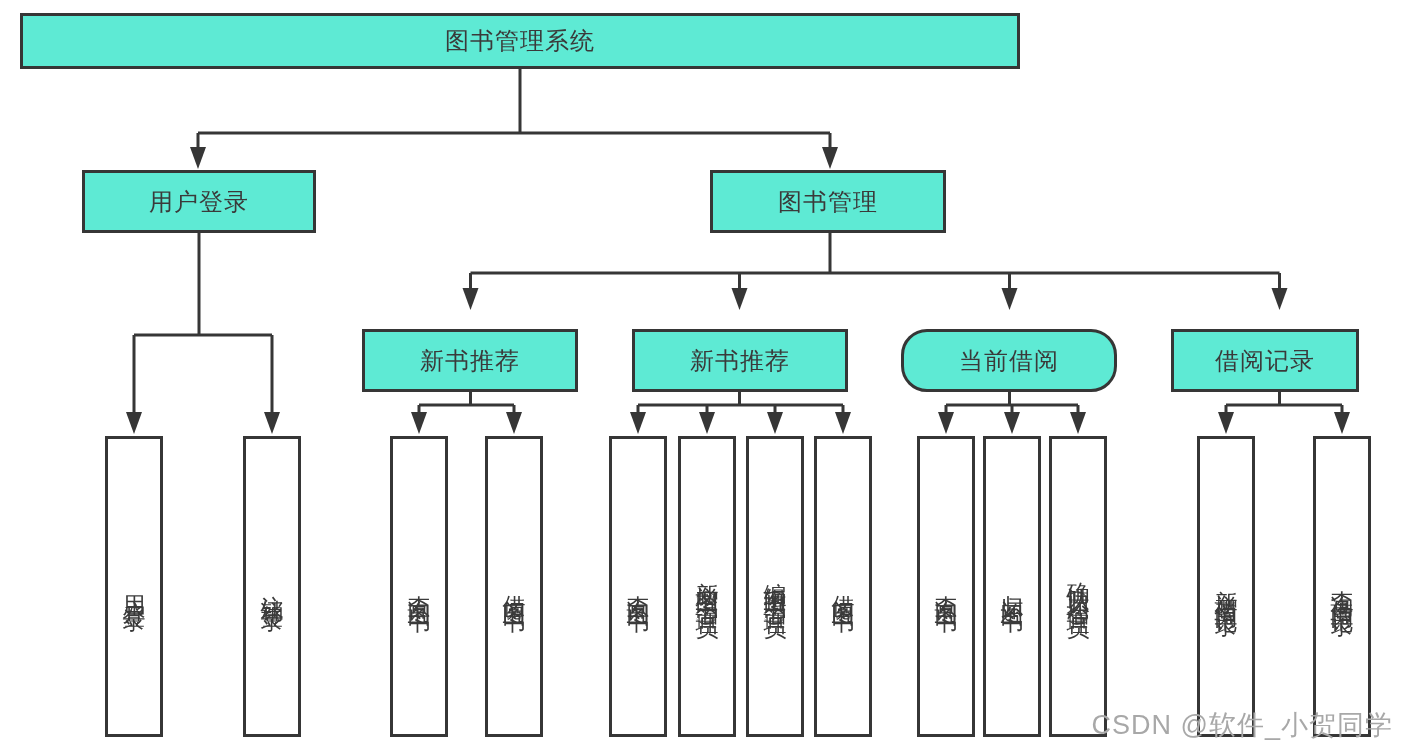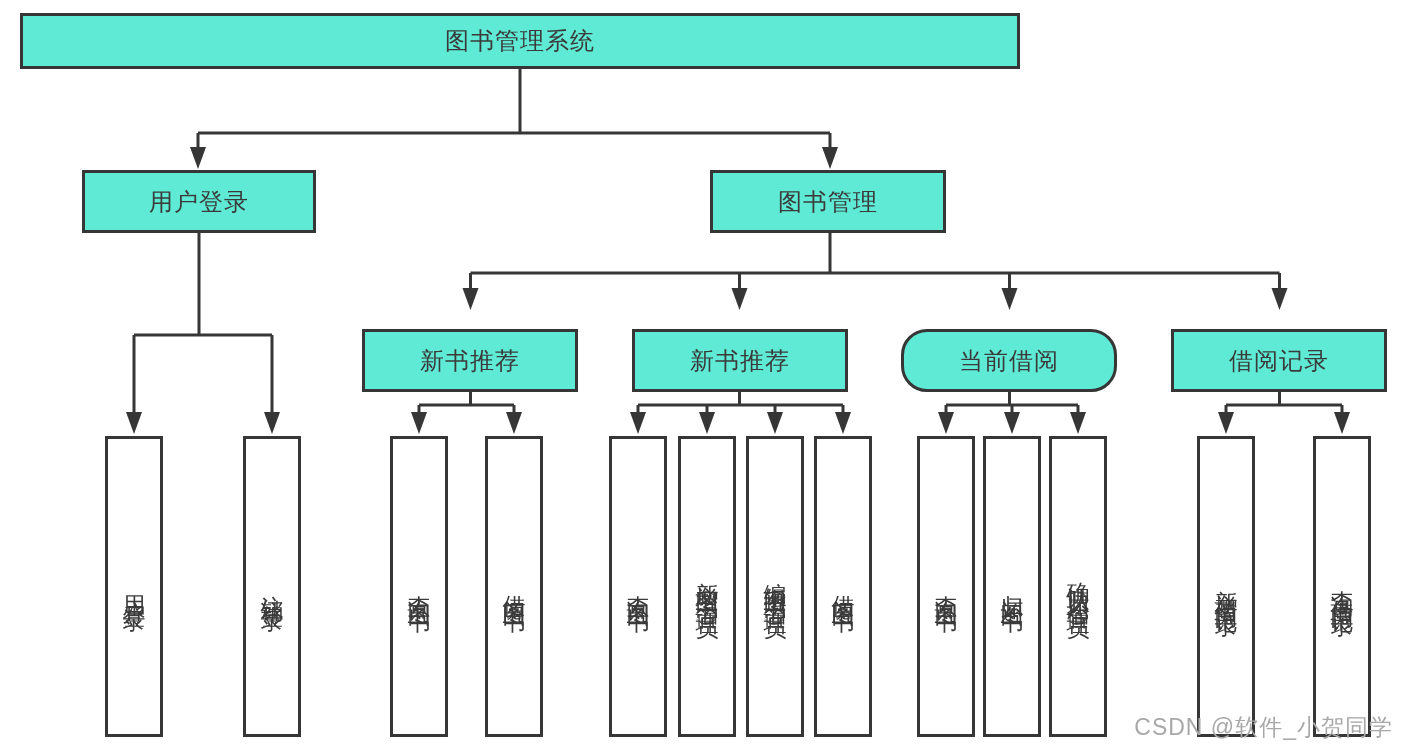--- a/index.html
+++ b/index.html
@@ -49,21 +49,21 @@
     writing-mode:vertical-rl;
     text-orientation:mixed;
     letter-spacing:5px;
     line-height:1;
     max-height:290px;
   }
   .watermark{
     position:absolute;
     right:12px;bottom:4px;
     color:var(--wm);
-    font-size:23px;
+    font-size:27px;
     letter-spacing:1px;
     white-space:nowrap;
   }
 </style>
 </head>
 <body>
 
 <div class="stage">
 
   <svg class="wires" viewBox="0 0 1405 747" aria-hidden="true">
@@ -115,21 +115,21 @@
 
   <div class="node lvl3" style="left:362px;width:216px;">
     <span>新书推荐</span>
   </div>
   <div class="node lvl3" style="left:632px;width:216px;">
     <span>新书推荐</span>
   </div>
   <div class="node lvl3" style="left:901px;width:216px;border-radius:26px;">
     <span>当前借阅</span>
   </div>
-  <div class="node lvl3" style="left:1171px;width:216px;">
+  <div class="node lvl3" style="left:1171px;width:188px;">
     <span>借阅记录</span>
   </div>
 
   <div class="leaf" style="left:105px;">
     <span>用户登录</span>
   </div>
   <div class="leaf" style="left:243px;">
     <span>注销登录</span>
   </div>
 

